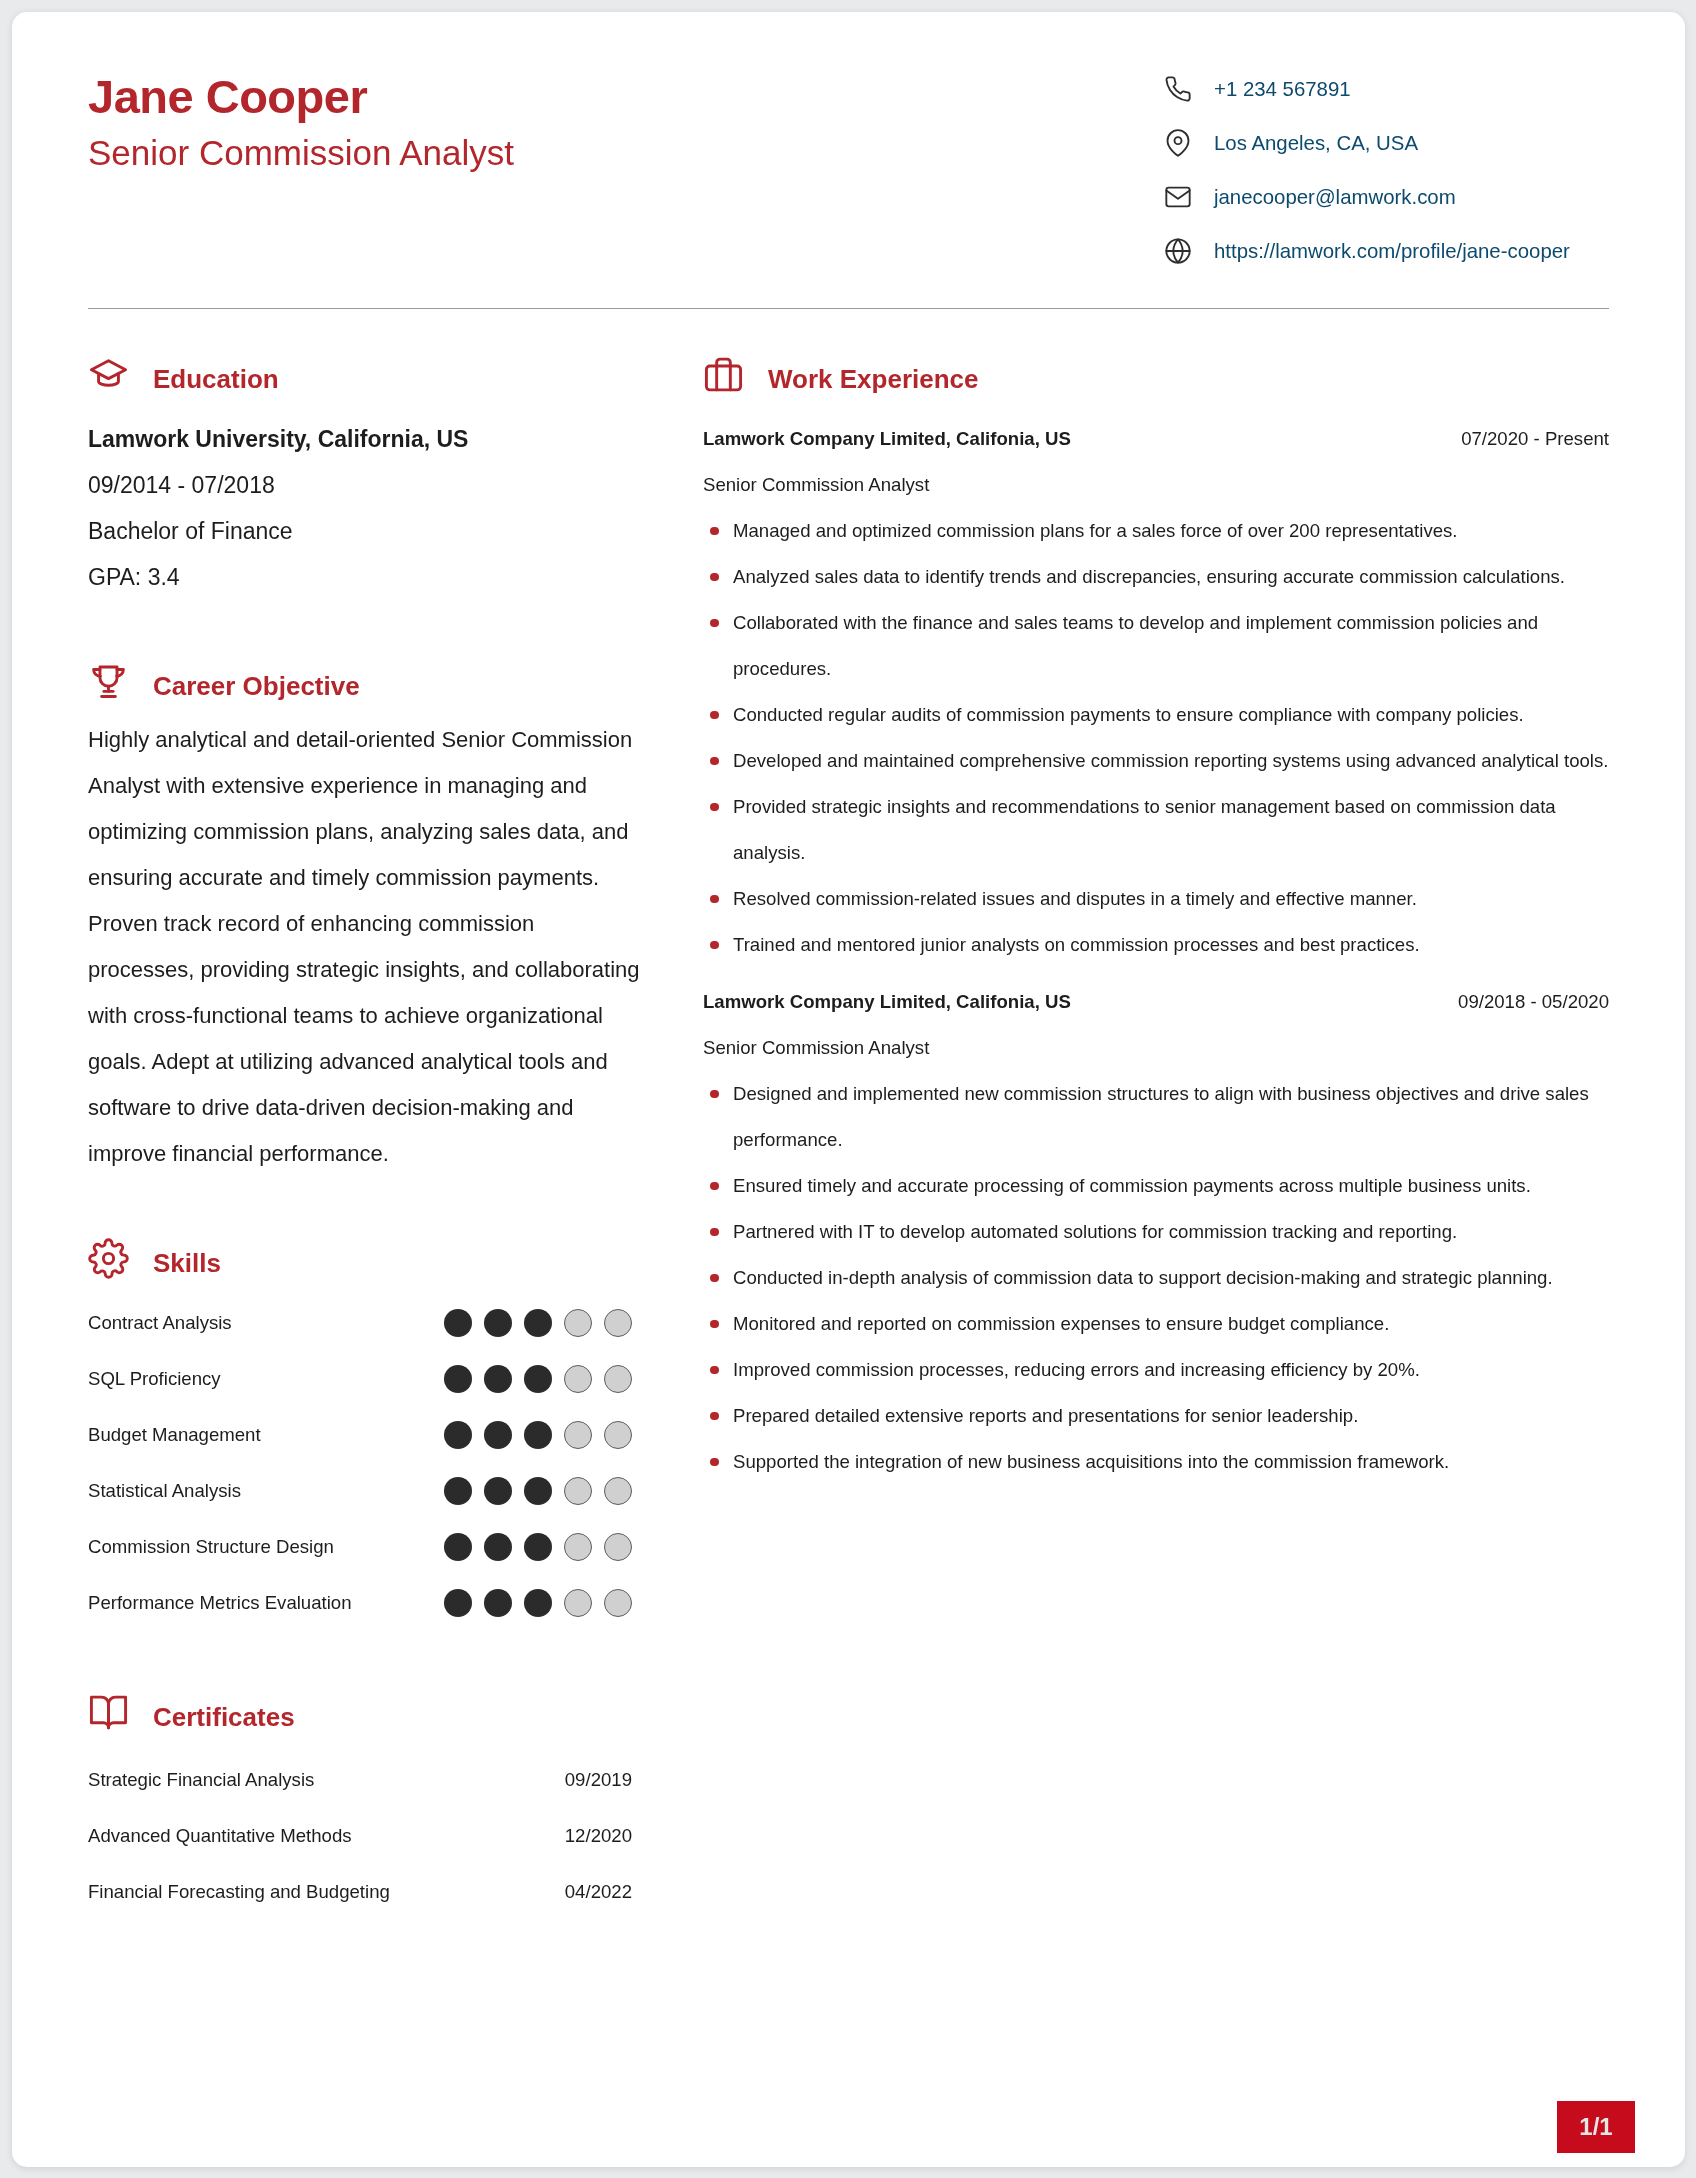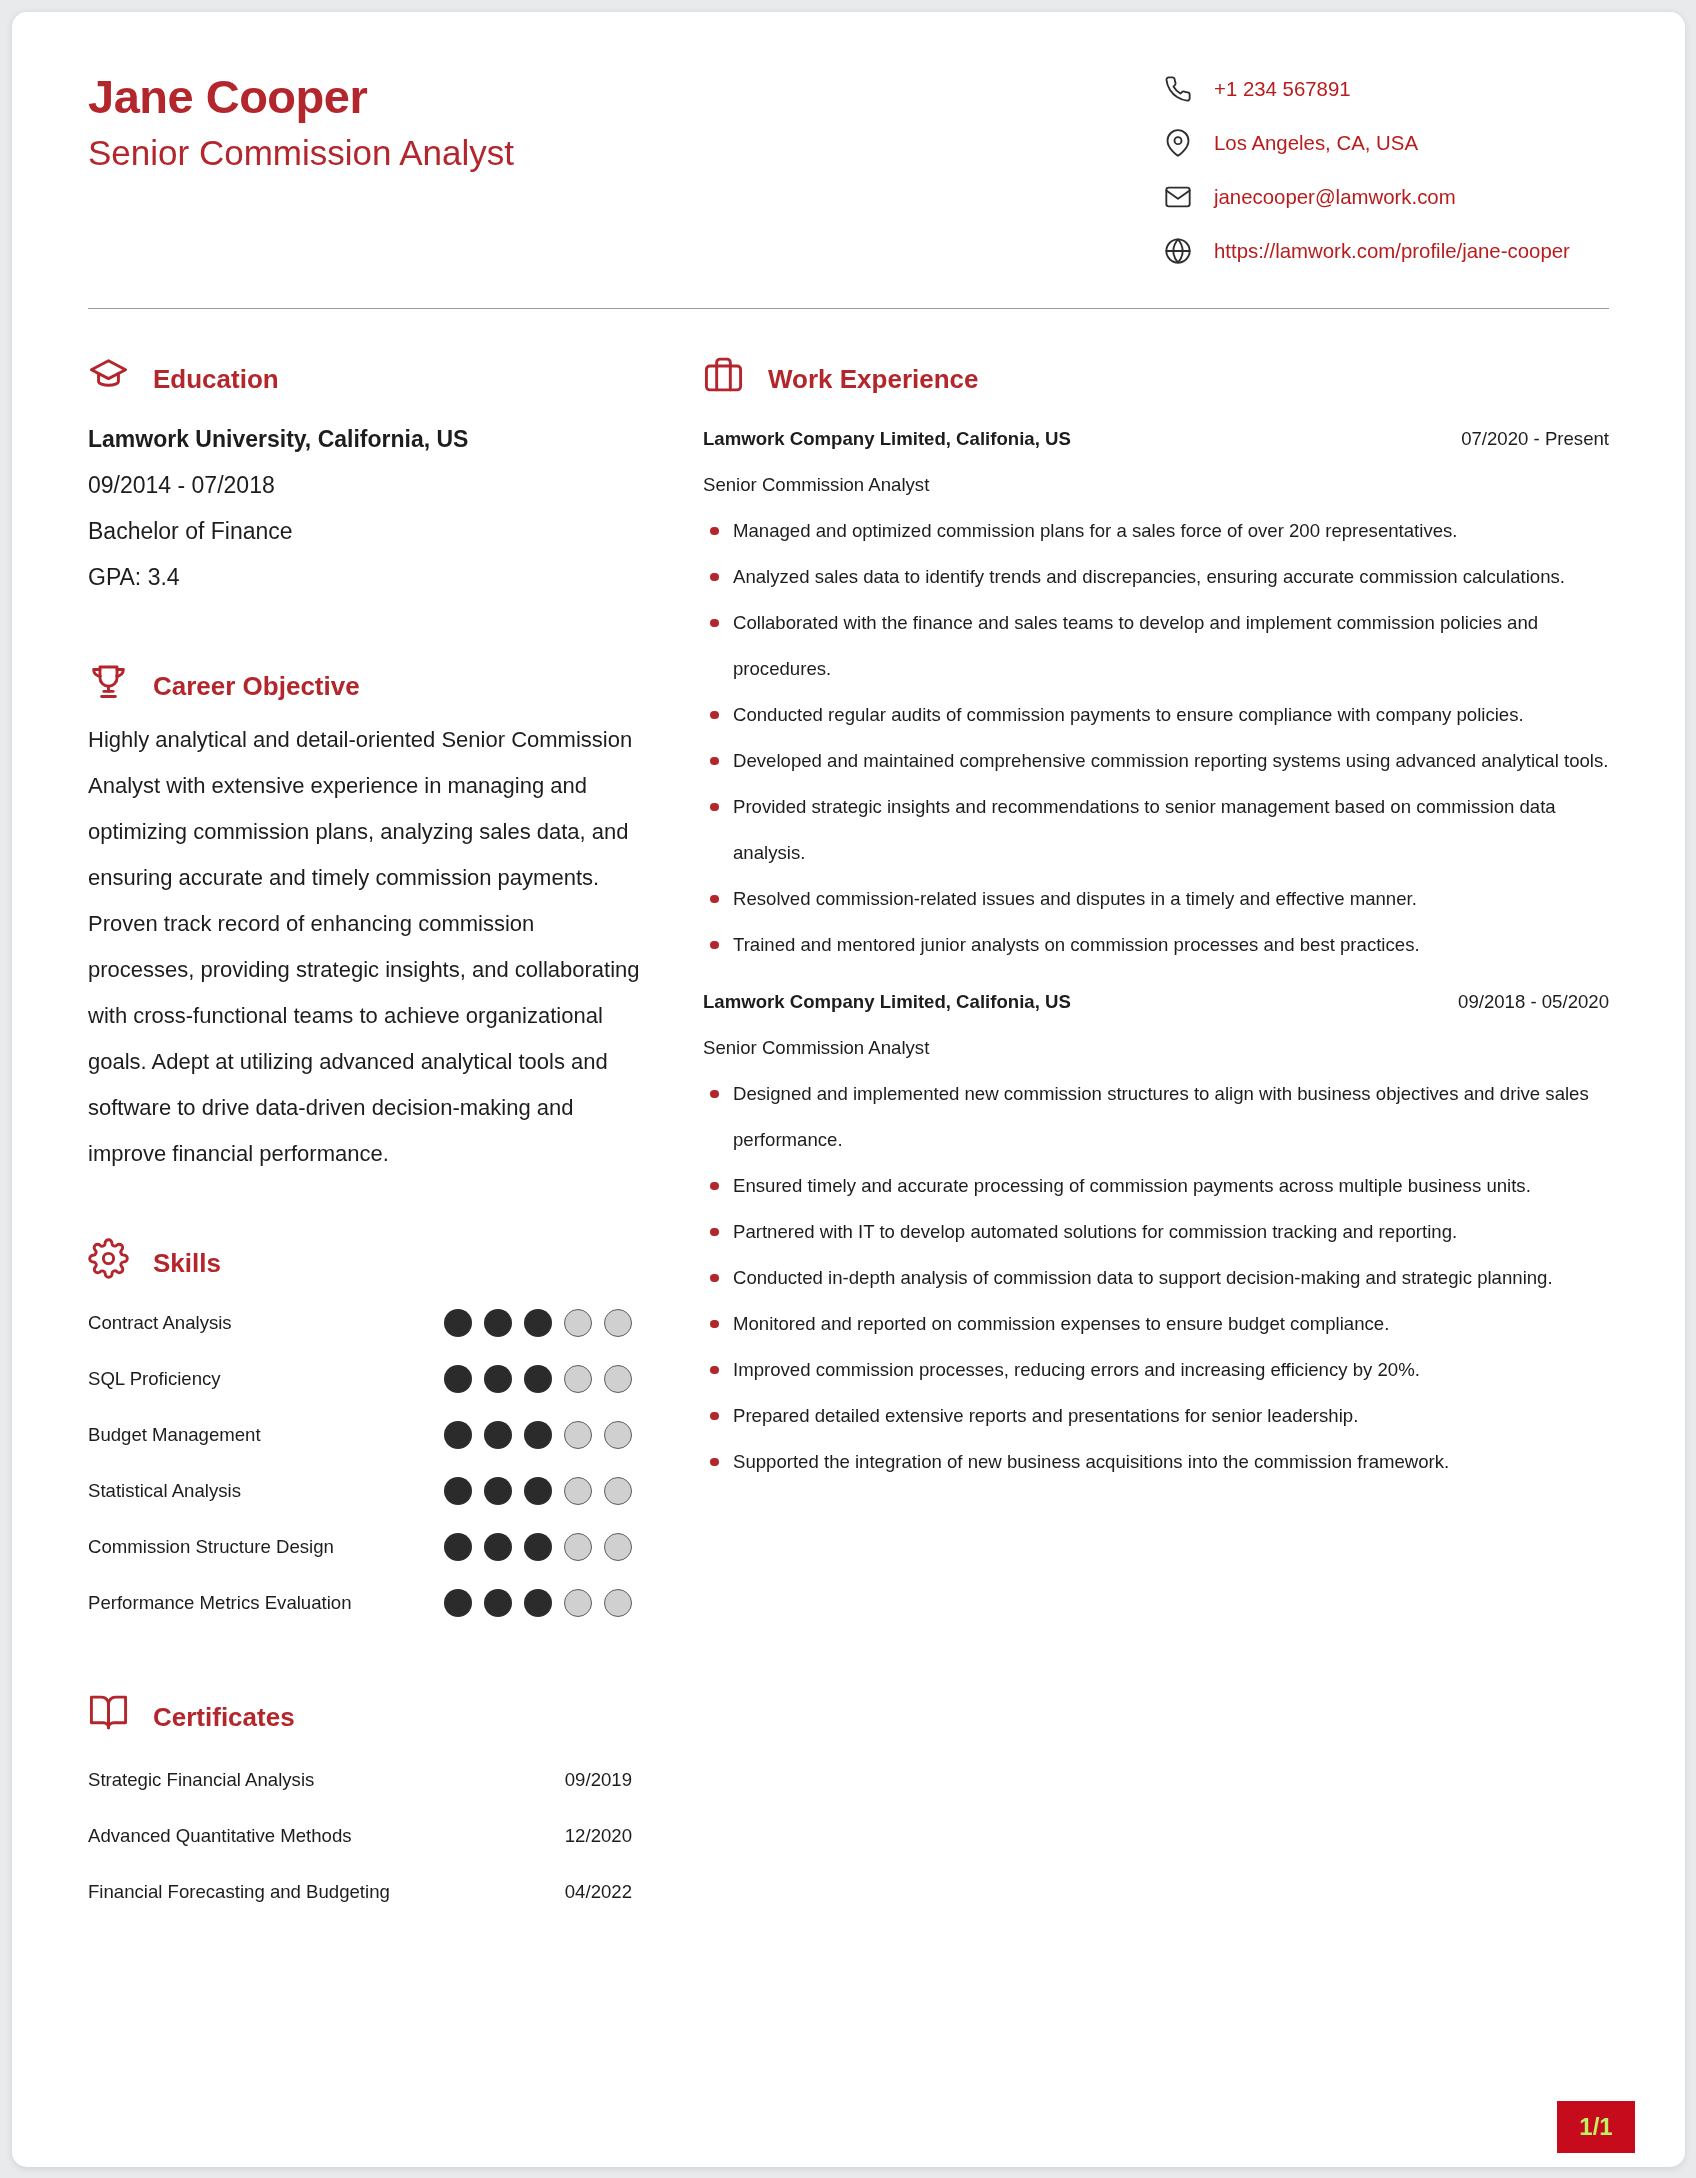--- a/index.html
+++ b/index.html
@@ -23,21 +23,21 @@
     border-radius:15px;
     box-shadow:0 1.9px 7.4px rgba(0,0,0,0.10);
   }
   .content{padding:54px 76px 0;position:relative;}
 
   
   .header{display:flex;justify-content:space-between;align-items:flex-start;}
   .name{margin:5.6px 0 0;font-size:47px;line-height:1.08;color:var(--accent);font-weight:700;letter-spacing:-0.5px;}
   .role{margin:11px 0 0;font-size:35px;line-height:1.15;color:var(--accent);font-weight:400;}
   .contact{display:flex;flex-direction:column;gap:26px;padding-top:9.3px;width:445px;flex:none;}
-  .contact-row{display:flex;align-items:center;gap:22px;font-size:20.4px;color:#b91c1c;}
+  .contact-row{display:flex;align-items:center;gap:22px;font-size:20.4px;color:#0c4a6e;}
   .contact-row svg{width:28px;height:28px;flex:none;color:#2e2e2e;}
 
   .divider{border:none;border-top:0.9px solid #9b9b9b;margin:43px 0 0;}
 
   
   .columns{display:flex;margin-top:45px;}
   .col-left{width:557px;flex:none;}
   .col-right{flex:1;min-width:0;margin-left:58px;}
 
   .section{margin-top:61px;}
@@ -76,21 +76,21 @@
   .job-bullets{list-style:none;margin:0;padding:0;}
   .job-bullets li{position:relative;padding-left:30px;font-size:18.6px;line-height:46px;}
   .job-bullets li::before{
     content:"";position:absolute;left:7.4px;top:19.5px;width:8.3px;height:8.3px;
     border-radius:50%;background:var(--accent);
   }
 
   
   .page-badge{
     position:absolute;right:50px;bottom:14px;width:78px;height:52px;
-    background:var(--badge);color:#bef264;display:flex;align-items:center;justify-content:center;
+    background:var(--badge);color:#e5e5e5;display:flex;align-items:center;justify-content:center;
     font-size:24px;font-weight:700;
   }
 </style>
 </head>
 <body>
 
 <div class="page">
   <div class="content">
 
     <div class="header">

